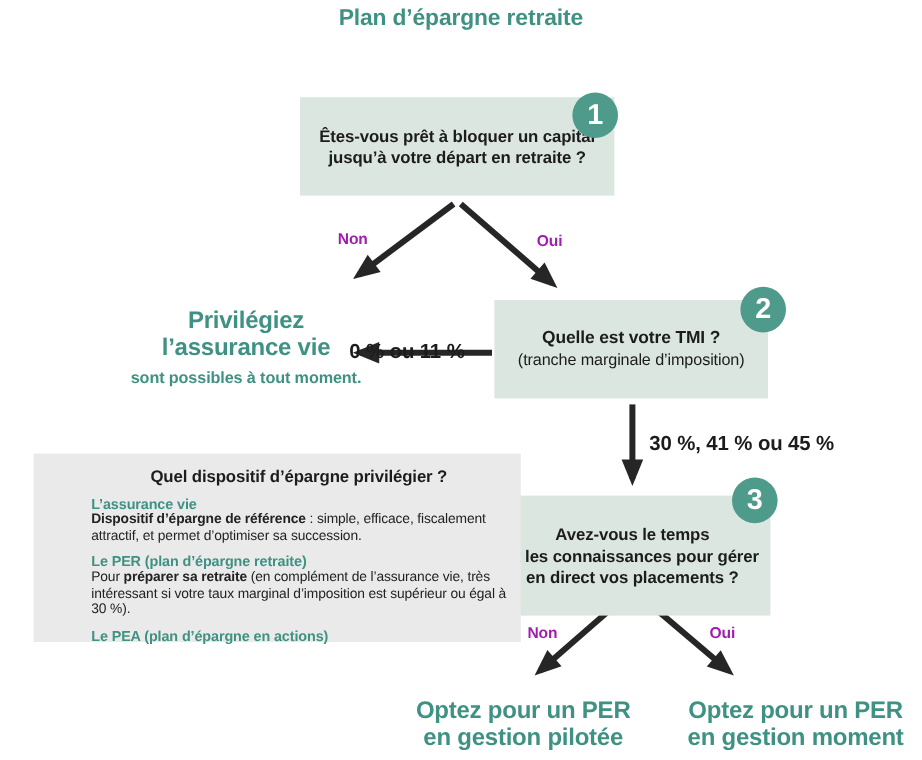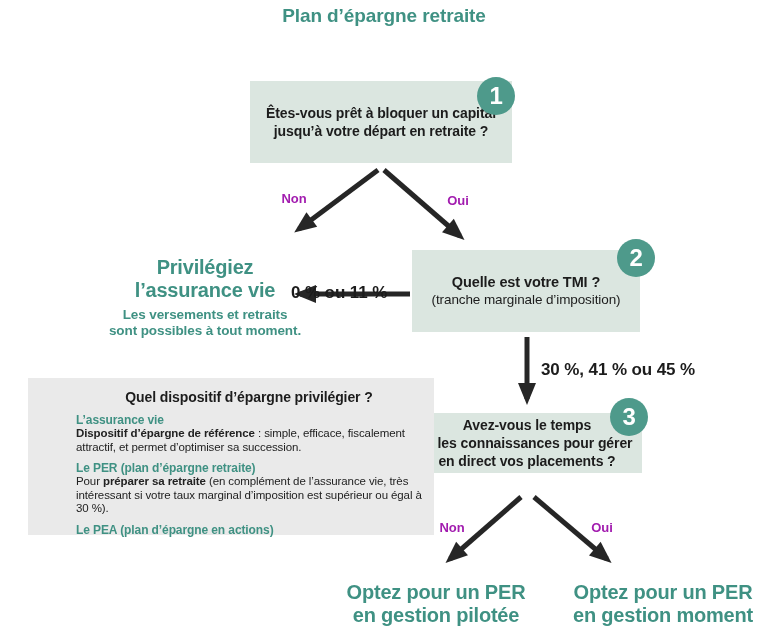--- a/index.html
+++ b/index.html
@@ -68,36 +68,35 @@
   </div>
   <div class="abs badge" style="left:477px;top:77px;">1</div>
 
   <div class="abs branch-label" style="left:269px;top:191px;width:50px;">Non</div>
   <div class="abs branch-label" style="left:433px;top:193px;width:50px;">Oui</div>
 
   <div class="abs av-block" style="left:95px;top:256px;">
     <div class="av-l">Privilégiez</div>
     <div class="av-l">l’assurance vie</div>
     <div class="av-note">
-      <div>Les versements et retraits</div>
       <div>sont possibles à tout moment.</div>
     </div>
   </div>
 
   <div class="abs pct-label" style="left:291px;top:266px;width:120px;text-align:left;margin-top:17px;">0 % ou 11 %</div>
 
   <div class="abs qbox" style="left:412px;top:250px;width:228px;height:82px;">
     <div class="nowrap" style="font-size:14.5px;">Quelle est votre TMI ?</div>
     <div class="sub nowrap">(tranche marginale d’imposition)</div>
   </div>
   <div class="abs badge" style="left:617px;top:239px;">2</div>
 
   <div class="abs pct-label" style="left:541px;top:360px;">30 %, 41 % ou 45 %</div>
 
-  <div class="abs qbox" style="left:412px;top:413px;width:230px;height:60px;">
+  <div class="abs qbox" style="left:412px;top:413px;width:230px;height:100px;">
     <div class="nowrap">Avez-vous le temps</div>
     <div class="nowrap">et les connaissances pour gérer</div>
     <div class="nowrap">en direct vos placements ?</div>
   </div>
   <div class="abs badge" style="left:610px;top:398px;">3</div>
 
   <div class="abs branch-label" style="left:427px;top:520px;width:50px;">Non</div>
   <div class="abs branch-label" style="left:577px;top:520px;width:50px;">Oui</div>
 
   <div class="abs outcome" style="left:331px;top:581px;">

